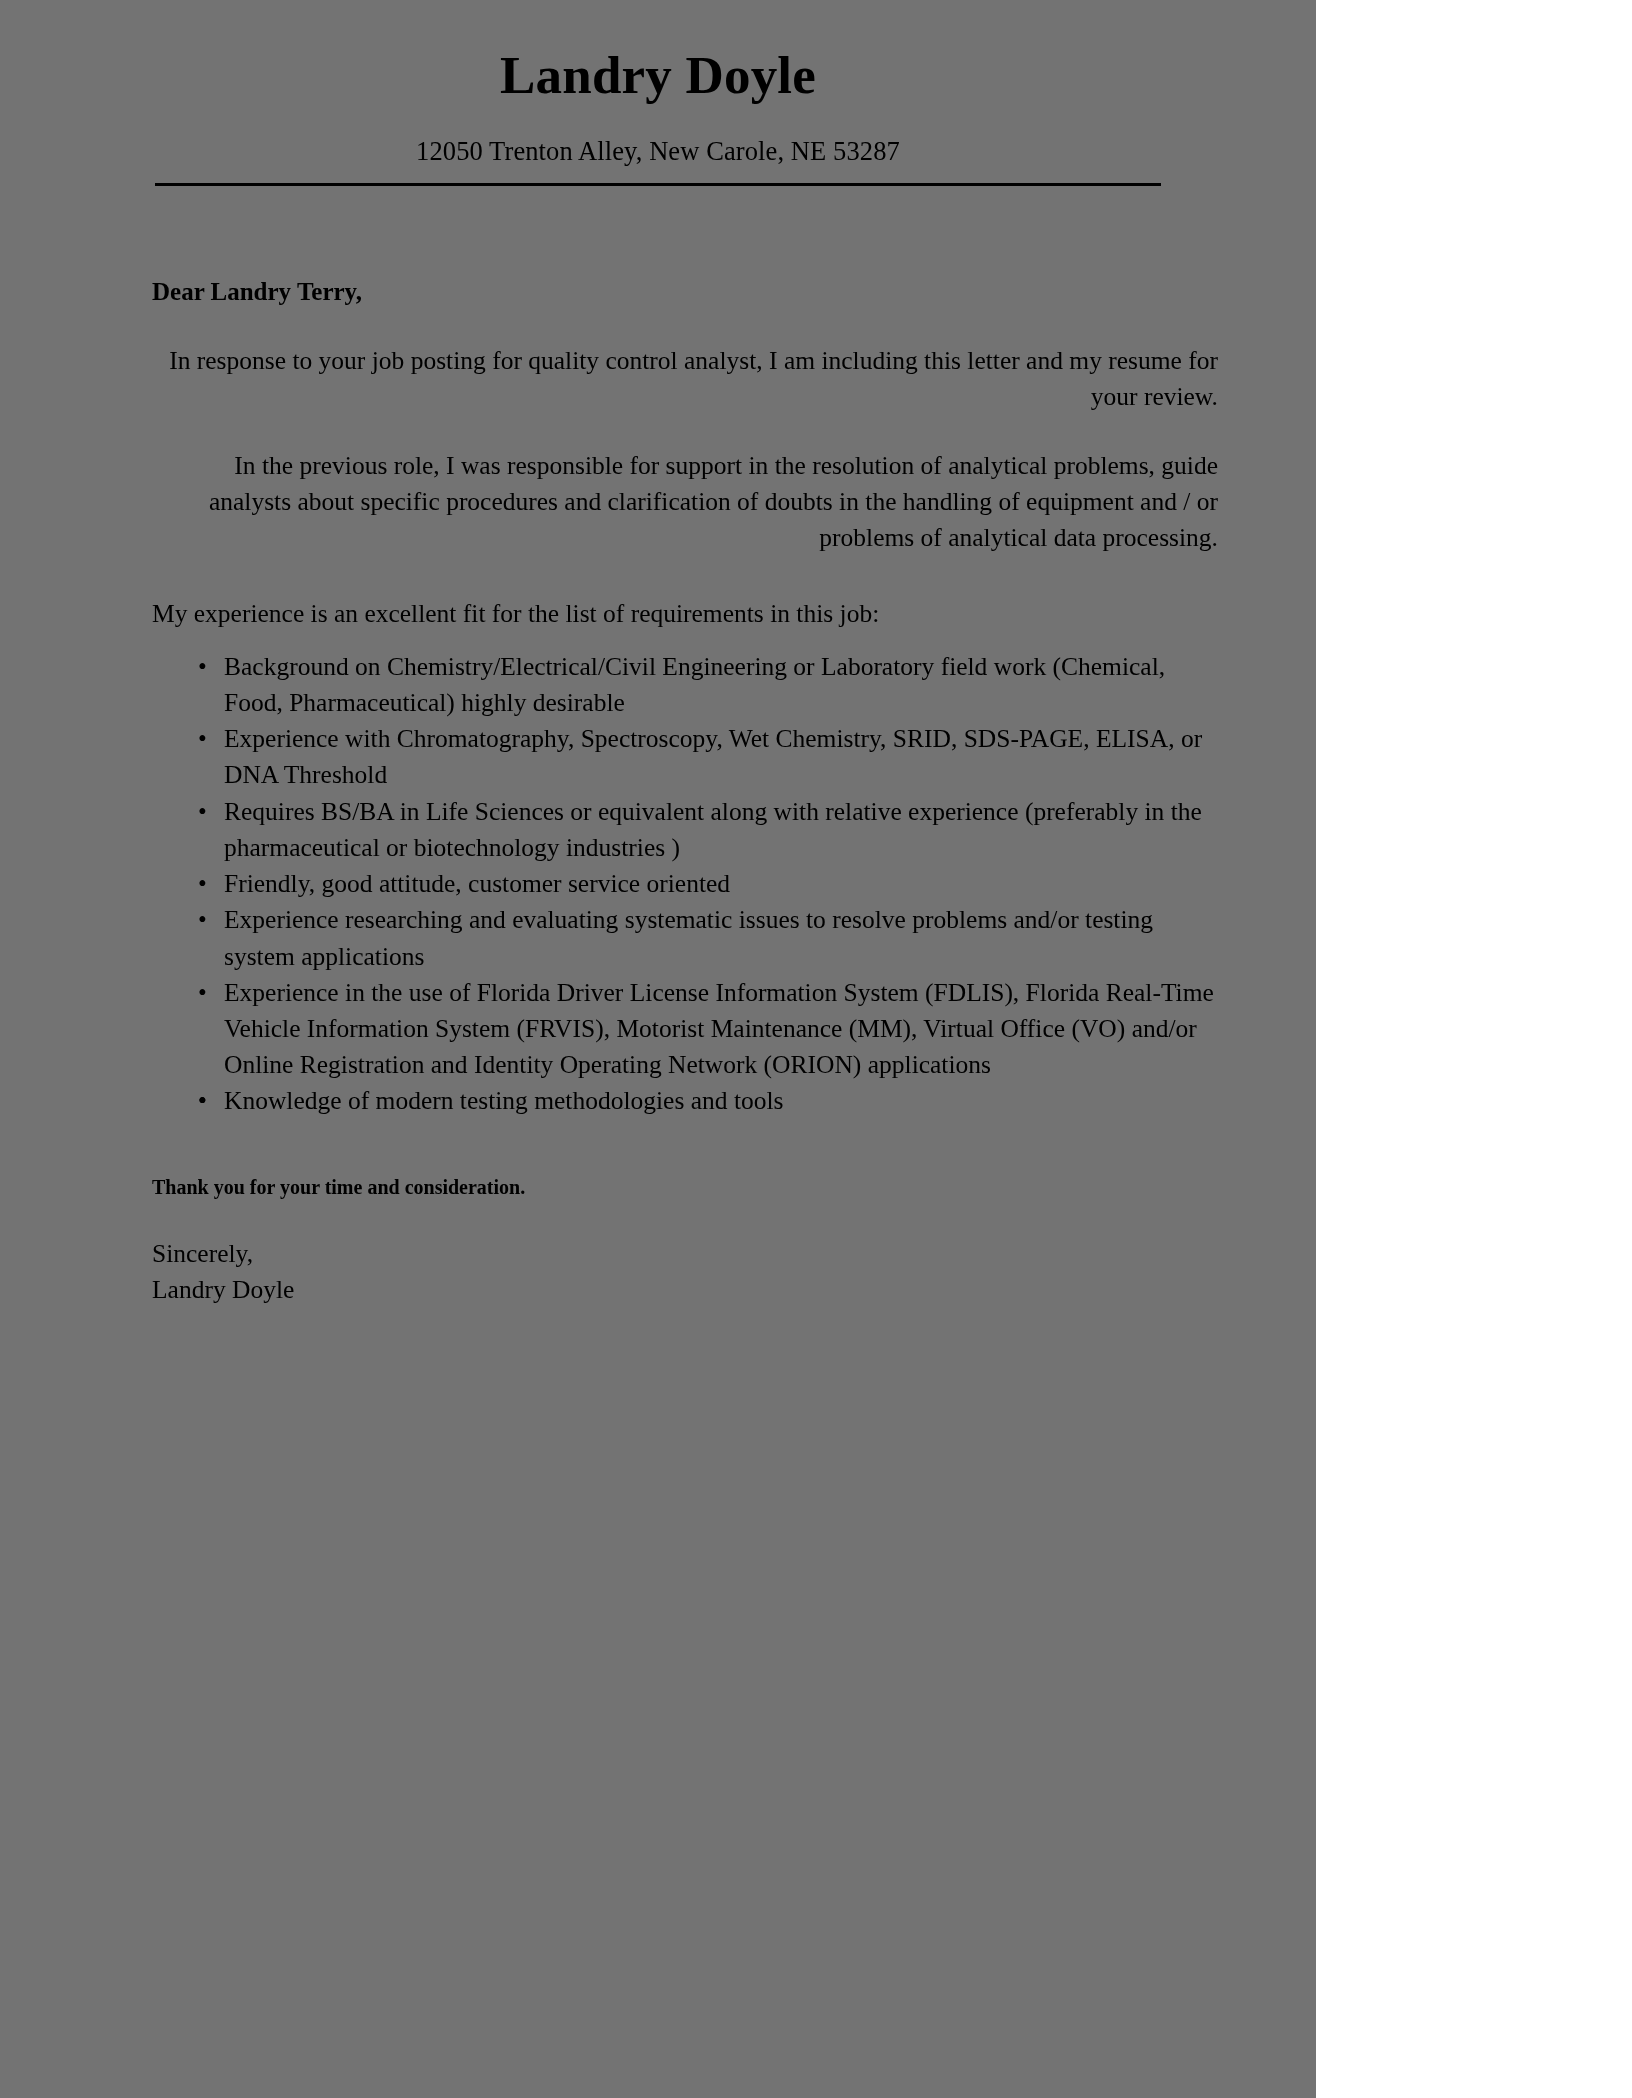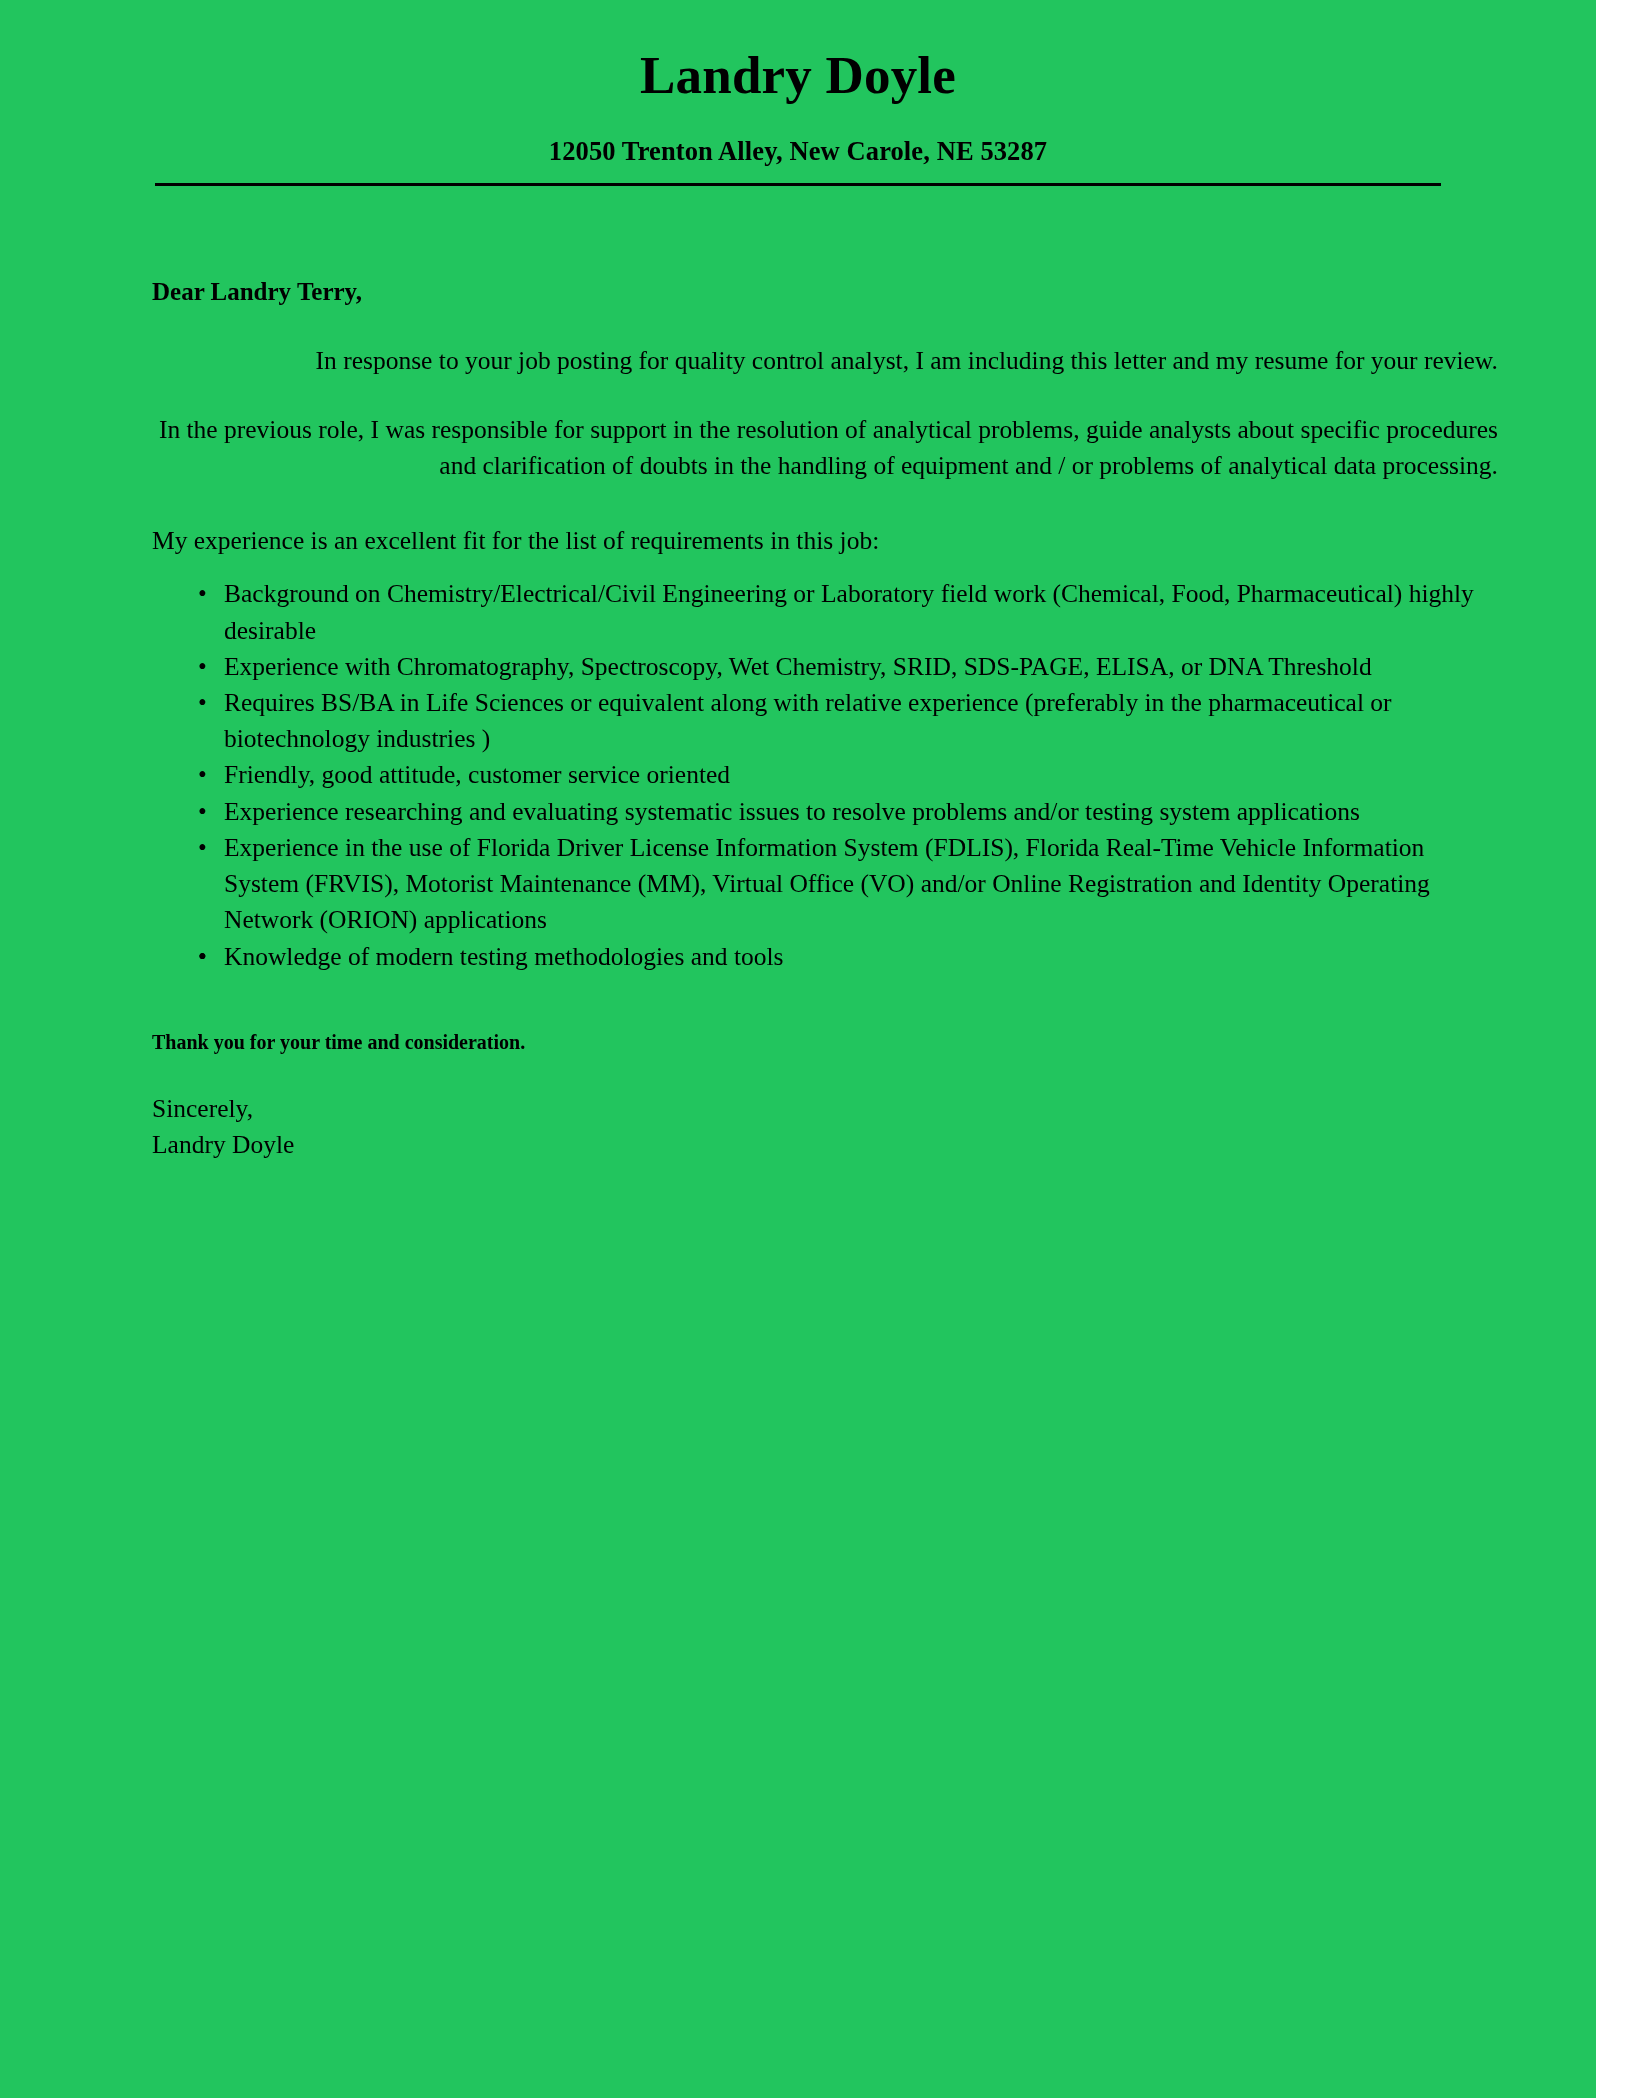--- a/index.html
+++ b/index.html
@@ -10,43 +10,43 @@
   body {
     width: 1632px;
     height: 2098px;
     font-family: "Liberation Serif", "DejaVu Serif", serif;
     color: #000000;
     -webkit-font-smoothing: antialiased;
   }
 
   .page {
     box-sizing: border-box;
-    width: 1596px;
+    width: 1316px;
     height: 2098px;
     padding: 0;
-    background: #22c55e;
+    background: #737373;
     position: relative;
   }
 
   
   .letterhead {
     padding-top: 46px;
   }
   .name-heading {
     text-align: center;
     font-size: 53px;
     font-weight: bold;
     line-height: 1.12;
     letter-spacing: 0.2px;
     margin: 0;
   }
   .address-line {
     text-align: center;
     font-size: 26.5px;
-    font-weight: bold;
+    font-weight: normal;
     line-height: 1.2;
     margin: 31px 0 9px 0;
     letter-spacing: 0.1px;
   }
   .header-rule {
     border: 0;
     border-top: 3px solid #000000;
     margin: 15px 155px 0 155px;
     height: 0;
   }

